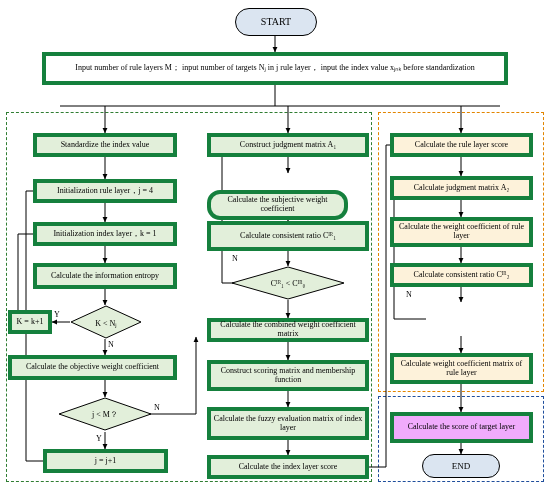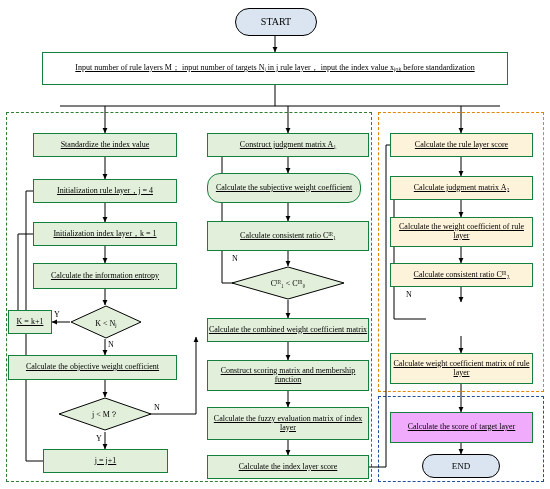--- a/index.html
+++ b/index.html
@@ -19,22 +19,21 @@
     position: absolute;
     box-sizing: border-box;
     display: flex;
     align-items: center;
     justify-content: center;
     text-align: center;
     line-height: 1.12;
     color: #000;
   }
   .rect {
-    border: 1px solid #15803d;
-    text-decoration: underline;
+    border: 4px solid #15803d;
   }
   .green {
     background: #e2efda;
   }
   .orange {
     background: #fdf2da;
   }
   .white {
     background: #ffffff;
   }
@@ -171,21 +170,21 @@
 
   <div class="node rect green" style="left:33px; top:133px; width:144px; height:24px; font-size:8px;">Standardize the index value</div>
   <div class="node rect green" style="left:33px; top:179px; width:144px; height:24px; font-size:8px;">Initialization rule layer，j = 4</div>
   <div class="node rect green" style="left:33px; top:222px; width:144px; height:24px; font-size:8px;">Initialization index layer，k = 1</div>
   <div class="node rect green" style="left:33px; top:263px; width:144px; height:26px; font-size:8px;">Calculate the information entropy</div>
   <div class="node rect green" style="left:8px; top:310px; width:44px; height:24px; font-size:8px;">K = k+1</div>
   <div class="node rect green" style="left:8px; top:355px; width:169px; height:25px; font-size:8px;">Calculate the objective weight coefficient</div>
   <div class="node rect green" style="left:43px; top:449px; width:125px; height:24px; font-size:8px;">j = j+1</div>
 
   <div class="node rect green" style="left:207px; top:133px; width:162px; height:24px; font-size:8px;">Construct judgment matrix A₁</div>
-  <div class="node rect green" style="left:207px; top:173px; width:154px; height:30px; font-size:8px;border-radius:13px;">Calculate the subjective weight coefficient</div>
+  <div class="node rect green" style="left:207px; top:190px; width:141px; height:30px; font-size:8px;border-radius:13px;">Calculate the subjective weight coefficient</div>
   <div class="node rect green" style="left:207px; top:221px; width:162px; height:30px; font-size:8px;">Calculate consistent ratio Cᴵᴿ₁</div>
   <div class="node rect green" style="left:207px; top:318px; width:162px; height:24px; font-size:8px;">Calculate the combined weight coefficient matrix</div>
   <div class="node rect green" style="left:207px; top:360px; width:162px; height:31px; font-size:8px;">Construct scoring matrix and membership function</div>
   <div class="node rect green" style="left:207px; top:407px; width:162px; height:33px; font-size:8px;">Calculate the fuzzy evaluation matrix of index layer</div>
   <div class="node rect green" style="left:207px; top:455px; width:162px; height:24px; font-size:8px;">Calculate the index layer score</div>
 
   <div class="node rect orange" style="left:390px; top:133px; width:143px; height:24px; font-size:8px;">Calculate the rule layer score</div>
   <div class="node rect orange" style="left:390px; top:176px; width:143px; height:24px; font-size:8px;">Calculate judgment matrix A₂</div>
   <div class="node rect orange" style="left:390px; top:217px; width:143px; height:30px; font-size:8px;">Calculate the weight coefficient of rule layer</div>
   <div class="node rect orange" style="left:390px; top:263px; width:143px; height:24px; font-size:8px;">Calculate consistent ratio Cᴵᴿ₂</div>

